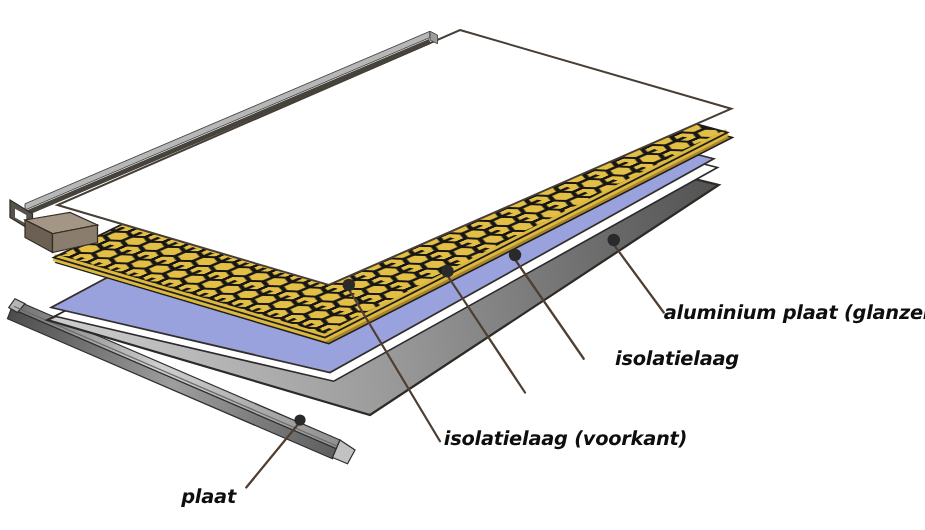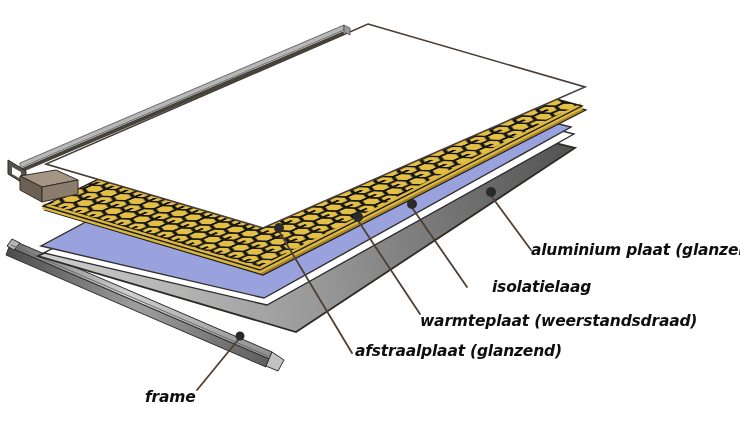--- a/index.html
+++ b/index.html
@@ -105,16 +105,15 @@
     <circle cx="279" cy="228" r="5" fill="#2a2a2a"></circle>
     <circle cx="358" cy="217" r="5" fill="#2a2a2a"></circle>
     <circle cx="412" cy="204" r="5" fill="#2a2a2a"></circle>
     <circle cx="491" cy="192" r="5" fill="#2a2a2a"></circle>
     <circle cx="240" cy="336" r="4.5" fill="#2a2a2a"></circle>
   </g>
 </svg>
 
   <div class="lbl" style="left:531px;top:241px">aluminium plaat (glanzend)</div>
   <div class="lbl" style="left:492px;top:278px">isolatielaag</div>
-  <div class="lbl" style="left:420px;top:312px">warmteplaat (weerstandsdraad)</div>
-  <div class="lbl" style="left:355px;top:342px">afstraalplaat (glanzend)</div>
-  <div class="lbl" style="left:145px;top:388px">frame</div>
+  <div class="lbl" style="left:355px;top:342px">isolatielaag (voorkant)</div>
+  <div class="lbl" style="left:145px;top:388px">plaat</div>
 </div>
 
 </body></html>

